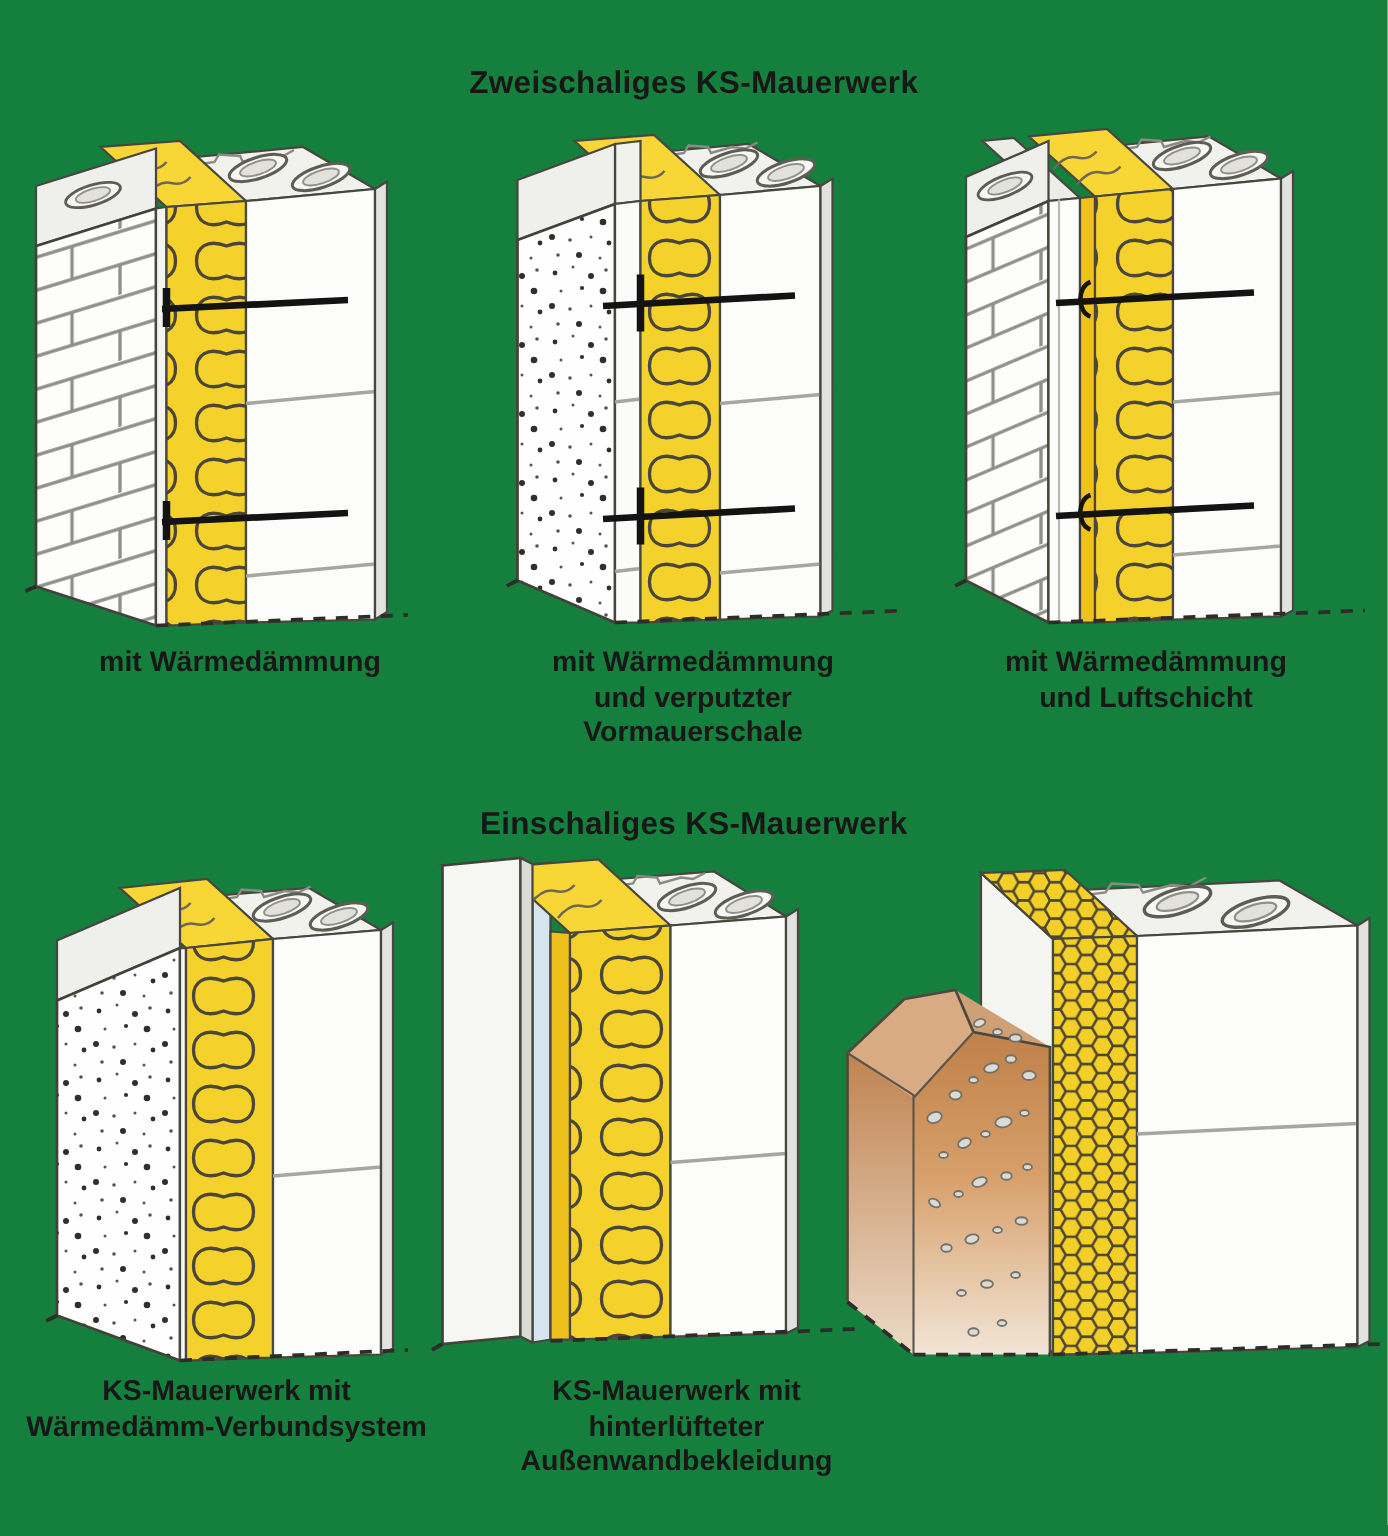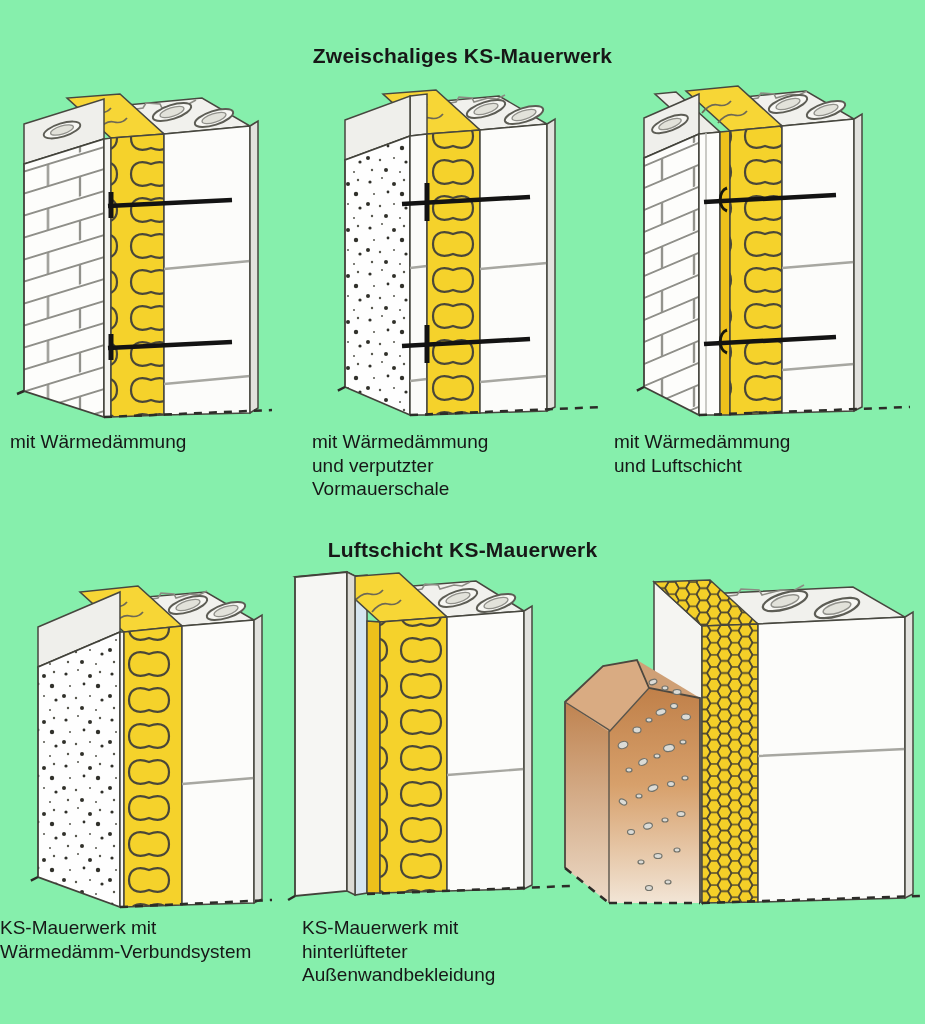--- a/index.html
+++ b/index.html
@@ -1,20 +1,20 @@
 <!DOCTYPE html>
 <html><head>
 <meta charset="utf-8">
 <style>
   html,body{margin:0;padding:0;}
-  .stage{position:relative;width:925px;height:1024px;background:#86efac;
+  .stage{position:relative;width:925px;height:1024px;background:#15803d;
          font-family:"Liberation Sans",sans-serif;overflow:hidden;}
   .title{position:absolute;left:0;right:0;text-align:center;font-weight:bold;
          font-size:21px;color:#171717;letter-spacing:.2px;}
-  .cap{position:absolute;text-align:left;font-weight:normal;font-size:19px;
+  .cap{position:absolute;text-align:center;font-weight:bold;font-size:19px;
        line-height:1.24;color:#171717;white-space:pre-line;}
   svg{position:absolute;}
   .ol{stroke:#47473f;stroke-width:1.5;}
   .dash{stroke:#2c2c28;stroke-width:2.5;fill:none;stroke-dasharray:8 7;}
   .joint{stroke:#a7a7a1;stroke-width:2.4;fill:none;}
   .tie{stroke:#131313;stroke-width:4.5;}
   .zig{stroke:#8b8b83;stroke-width:1.6;fill:none;}
   .sq{stroke:#6d6855;stroke-width:1.7;fill:none;}
 </style>
 </head>
@@ -73,21 +73,21 @@
           <stop offset="1" stop-color="#ecdac7"></stop>
       </linearGradient>
       <g id="gripOval">
         <ellipse rx="20" ry="7" fill="#f7f7f3" stroke="#5d5d55" stroke-width="2"></ellipse>
         <ellipse rx="12.5" ry="4.3" fill="#e2e2da" stroke="#90908a" stroke-width="1.3"></ellipse>
       </g>
     </defs>
   </svg>
 
   <div class="title" style="top:44px">Zweischaliges KS-Mauerwerk</div>
-  <div class="title" style="top:538px">Luftschicht KS-Mauerwerk</div>
+  <div class="title" style="top:538px">Einschaliges KS-Mauerwerk</div>
 
   <svg style="left:16px;top:84px" width="260" height="344" viewBox="0 0 260 344">
     <g>
       <path class="ol" d="M148,50 L234,42 L186,14 L100,22 Z" fill="#f1f1ed"></path>
       <path class="zig" d="M114,26 l13,-2 l3,-5 l14,1 l2,4 l15,-4 l10,1 l9,-5"></path>
     </g>
     <g>
       <path class="ol" d="M95,54 L148,50 L104,10 L51,14 Z" fill="#f7d636"></path>
       <path class="sq" d="M66,36 q8,-10 16,-8 q8,2 13,-4"></path>
       <path class="sq" d="M82,46 q8,-10 16,-8 q8,2 13,-4"></path>

